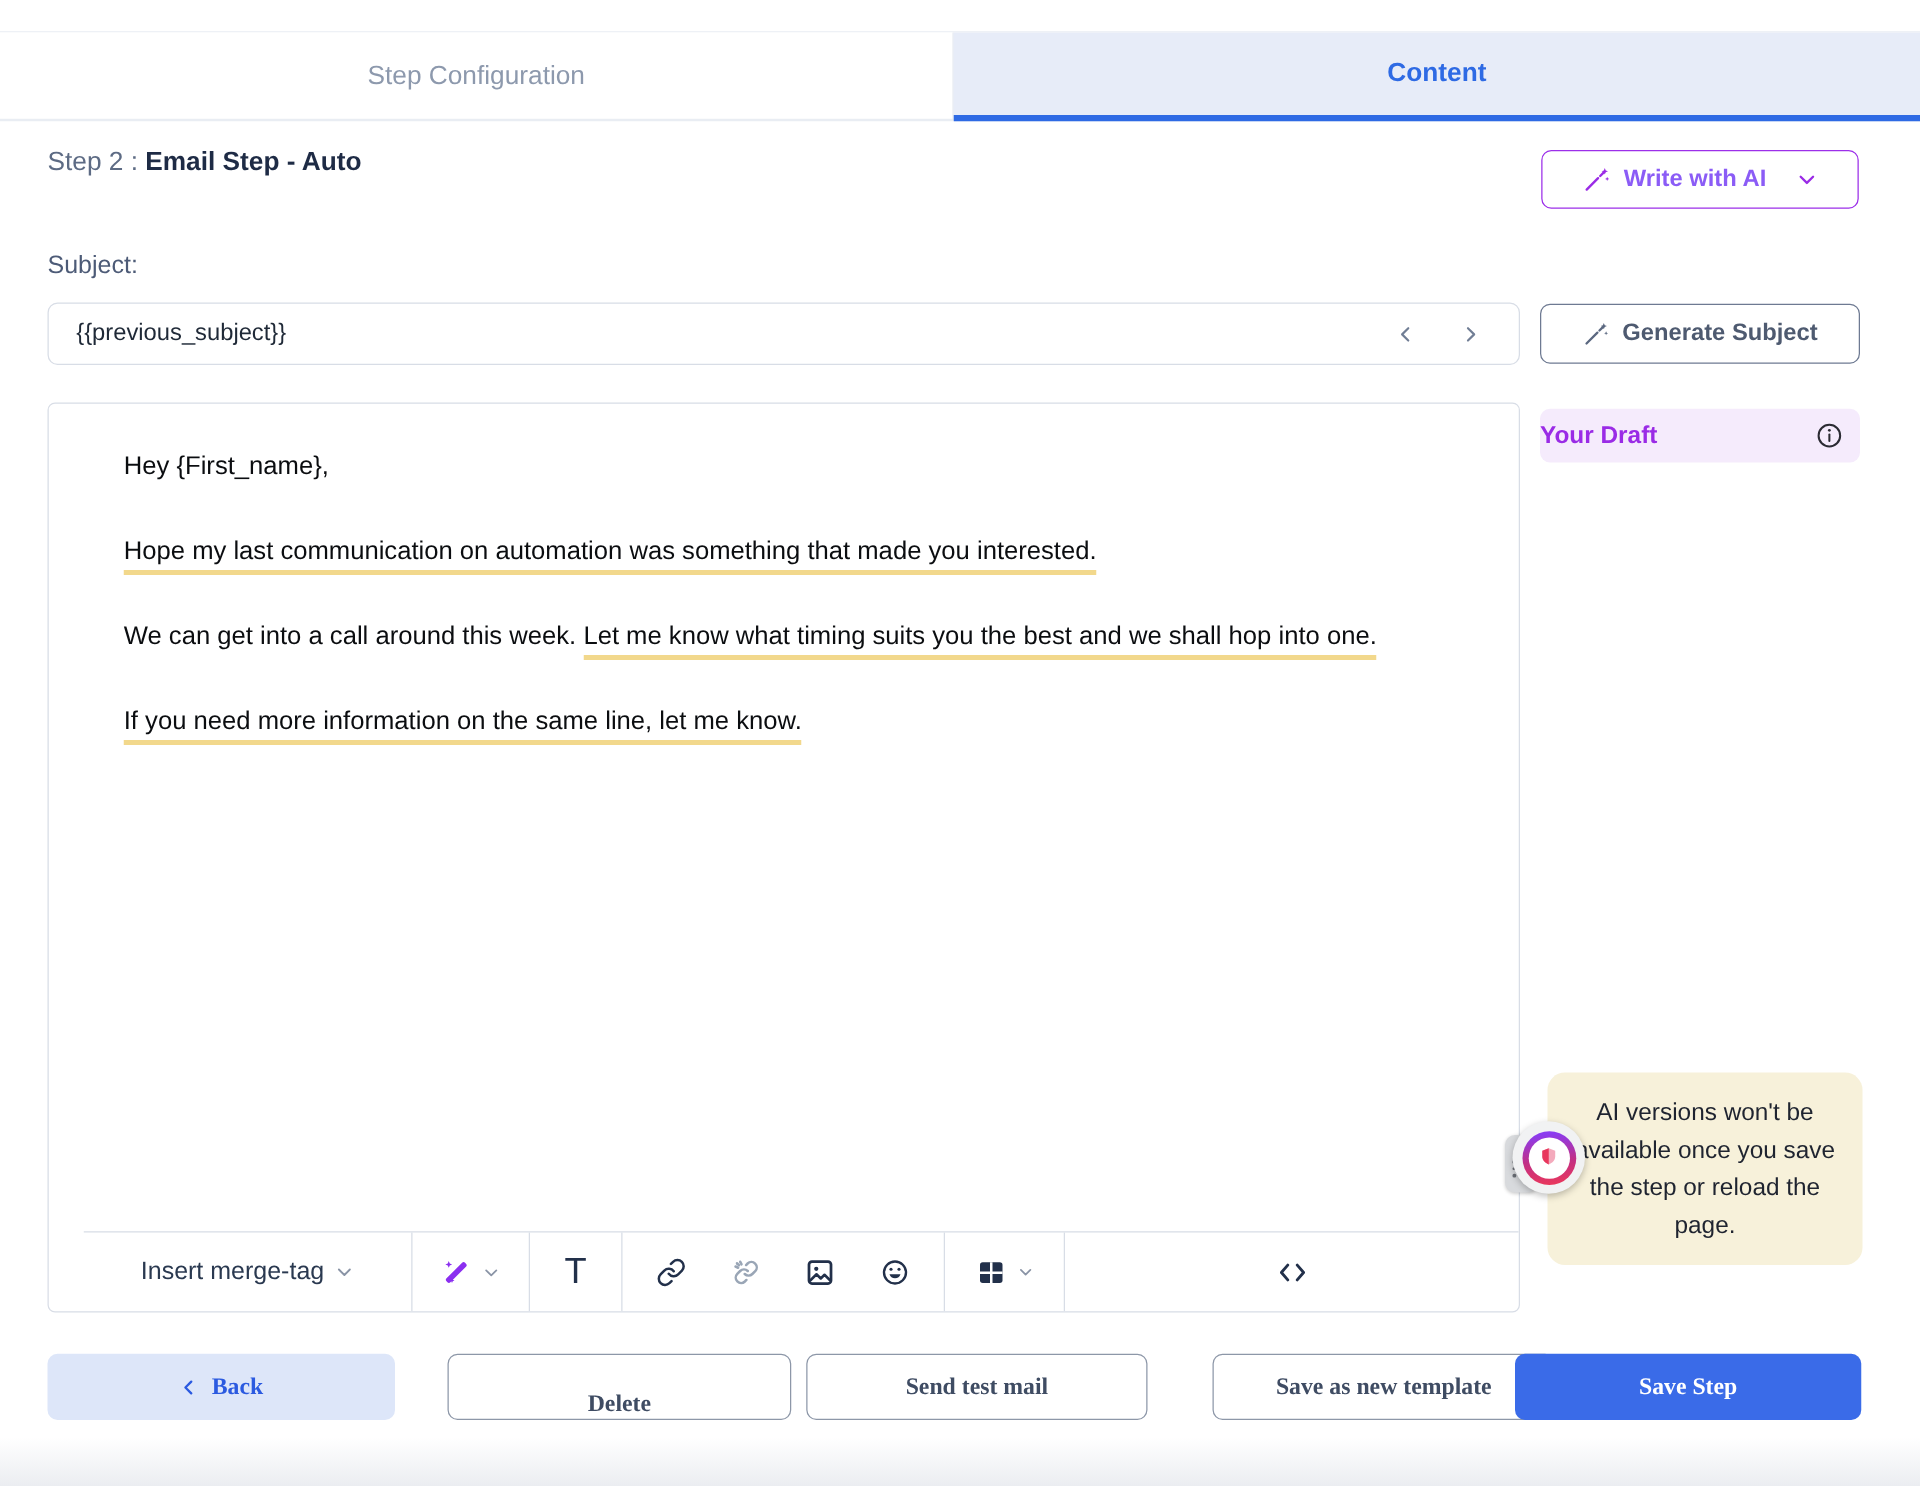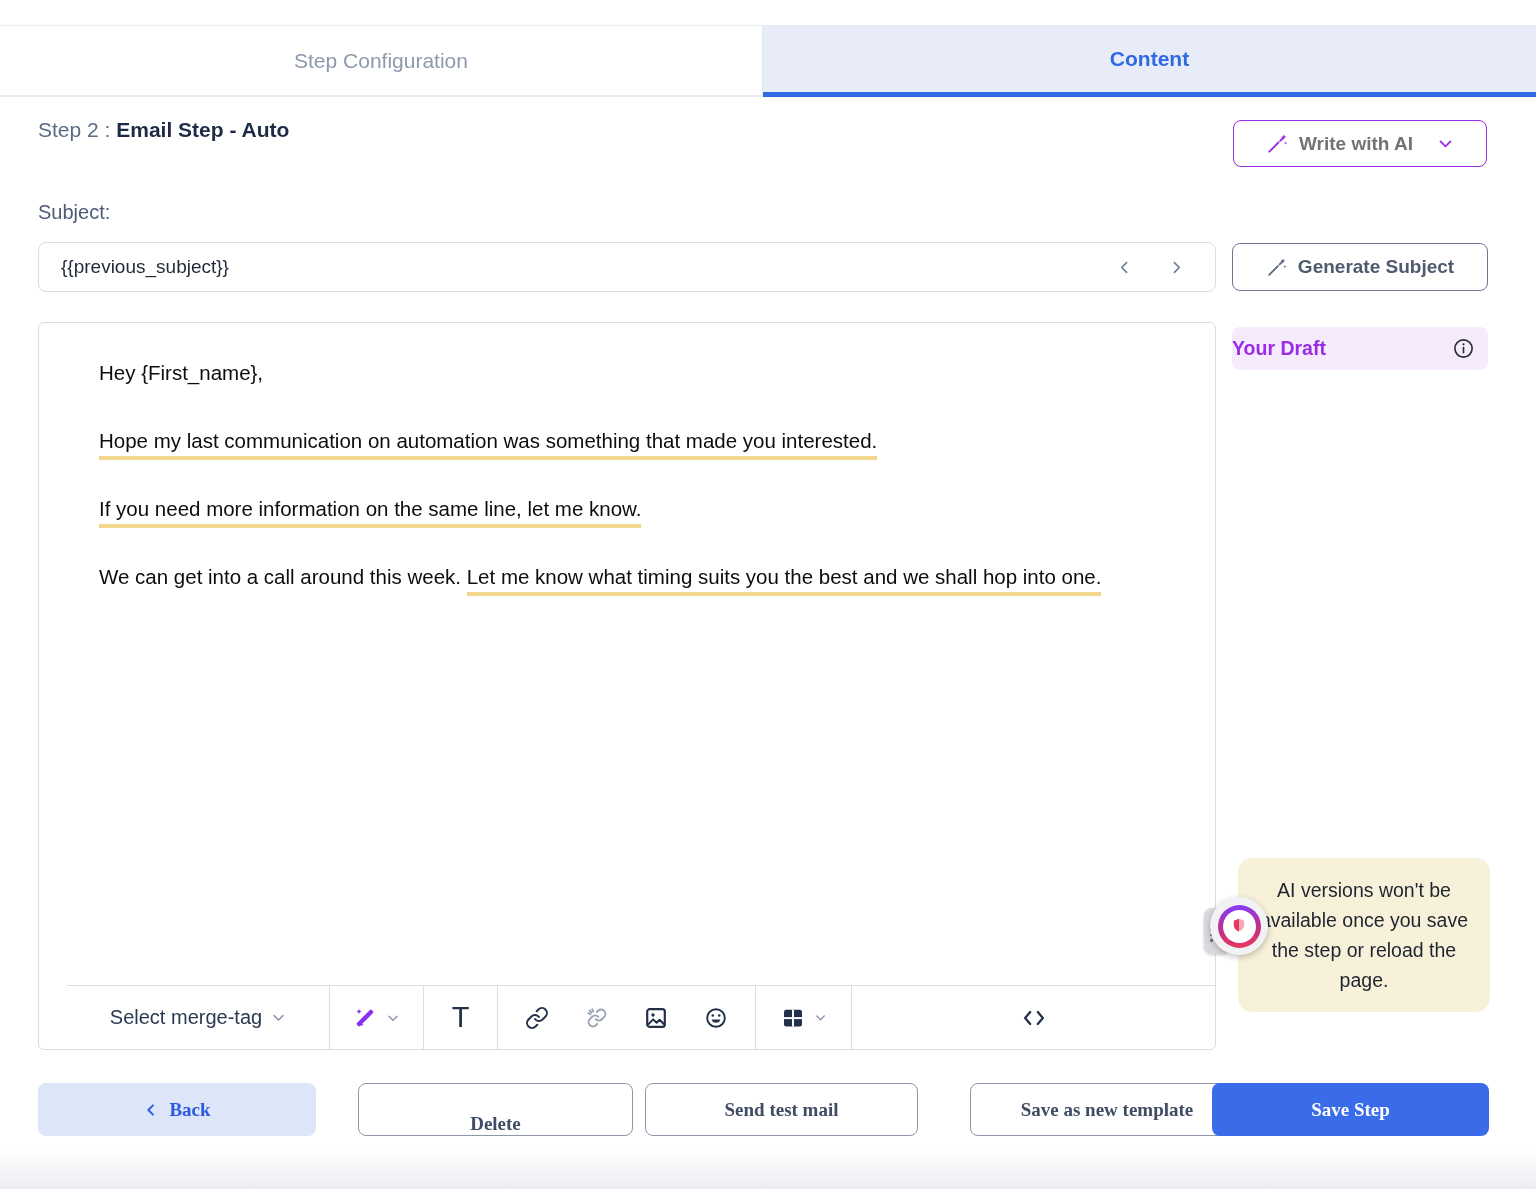--- a/index.html
+++ b/index.html
@@ -11,21 +11,21 @@
   
   .tabbar { position:absolute; left:0; top:25px; width:1536px; height:72px; border-top:1px solid #e9edf3; display:flex; }
   .tab { display:flex; align-items:center; justify-content:center; font-size:21px; cursor:pointer; }
   .tab-left { width:763px; background:#ffffff; color:#8d99ad; border-bottom:2px solid #e9edf3; border-right:1px solid #e3e8f0; }
   .tab-right { width:773px; background:#e7ecf8; color:#2e6ae4; font-weight:700; border-bottom:5px solid #2e6ae4; }
   
   .step-title { position:absolute; left:38px; top:118px; font-size:21px; color:#5d6b84; }
   .step-title b { color:#1e2b45; font-weight:700; }
   
   .btn { display:flex; align-items:center; justify-content:center; gap:10px; border-radius:8px; font-size:19px; font-weight:700; cursor:pointer; background:#fff; }
-  .btn-ai { position:absolute; left:1233px; top:120px; width:254px; height:47px; border:1.6px solid #9c2fe9; color:#737373; }
+  .btn-ai { position:absolute; left:1233px; top:120px; width:254px; height:47px; border:1.6px solid #9c2fe9; color:#8b5cf6; }
   .btn-generate { position:absolute; left:1232px; top:243px; width:256px; height:48px; border:1.6px solid #6e7a92; color:#4e5a70; }
   
   .subject-label { position:absolute; left:38px; top:201px; font-size:20px; color:#4d5b77; }
   .subject-input { position:absolute; left:38px; top:242px; width:1178px; height:50px; border:1px solid #d8dde6; border-radius:8px; background:#fff; display:flex; align-items:center; padding:0 22px; font-size:19px; color:#1f2937; }
   .subject-value { flex:1; }
   .subj-nav { width:34px; height:34px; display:flex; align-items:center; justify-content:center; color:#717e95; cursor:pointer; }
   
   .draft-badge { position:absolute; left:1232px; top:327px; width:256px; height:43px; background:#f5ebfc; border-radius:8px; display:flex; align-items:center; justify-content:flex-start; }
   .draft-badge .lbl { color:#9a2be6; font-weight:700; font-size:19.5px; }
   .draft-badge .info { position:absolute; right:13px; top:10px; color:#2b2b33; cursor:pointer; }
@@ -138,27 +138,27 @@
         <line x1="12" y1="11" x2="12" y2="16.4"></line>
         <circle cx="12" cy="7.6" r="1.15" fill="#2b2b33" stroke="none"></circle>
     </svg>
   </span>
 </div>
 
 <div class="editor">
   <div class="editor-body">
     <p>Hey {First_name},</p>
     <p><span class="u-yellow">Hope my last communication on automation was something that made you interested.</span></p>
+    <p><span>We can get into a call around this week. </span><span class="u-yellow">Let me know what timing suits you the best and we shall hop into one.</span></p>
     <p><span class="u-yellow">If you need more information on the same line, let me know.</span></p>
-    <p><span>We can get into a call around this week. </span><span class="u-yellow">Let me know what timing suits you the best and we shall hop into one.</span></p>
   </div>
 
   <div class="toolbar">
     <div class="tcell w-merge">
-      <span class="lbl">Select merge-tag</span>
+      <span class="lbl">Insert merge-tag</span>
       <span class="chev">
         <svg width="15" height="15" viewBox="0 0 24 24" fill="none" stroke="currentColor" stroke-width="2.4" stroke-linecap="round" stroke-linejoin="round">
             <path d="M5 9l7 7 7-7"></path>
           </svg>
       </span>
     </div>
     <div class="tcell w-wand">
       <span>
         <svg width="24" height="24" viewBox="0 0 24 24">
           <rect x="9.8" y="1.5" width="4.4" height="21" rx="1.7" transform="rotate(45 12 12)" fill="#8b2ff0"></rect>

